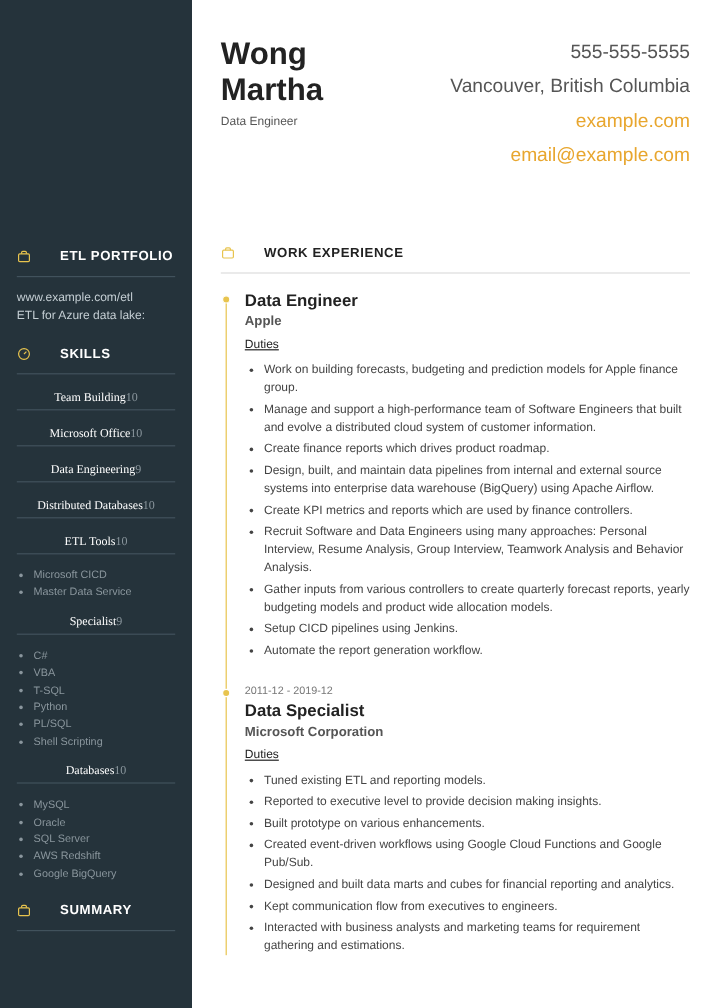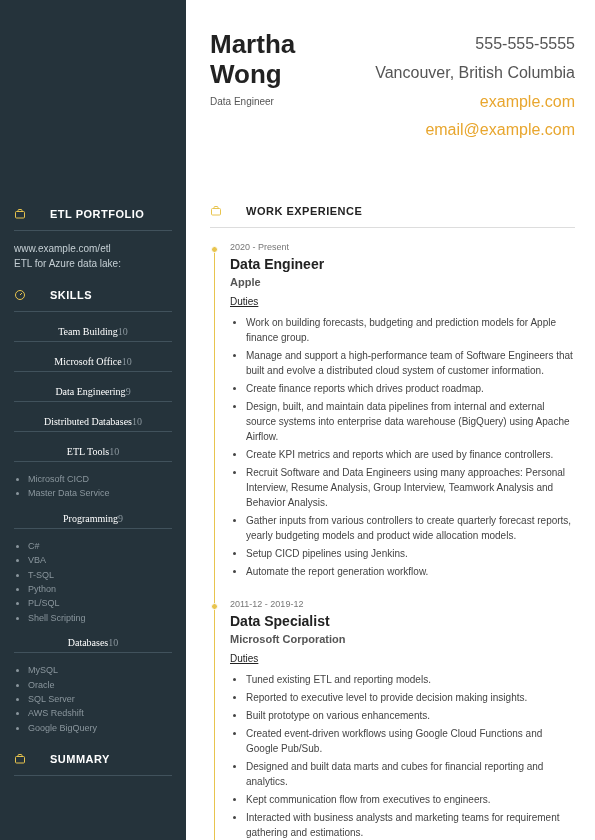--- a/index.html
+++ b/index.html
@@ -7,21 +7,21 @@
     font-family: -apple-system, BlinkMacSystemFont, "Segoe UI", Arial, sans-serif;
     width: 595px;
     height: 840px;
     display: flex;
     background: #fff;
     color: #222;
     font-size: 10px;
     overflow: hidden;
   }
   .sidebar {
-    width: 186px;
+    width: 160px;
     background: #25333b;
     color: #fff;
     padding: 0 14px 20px 14px;
     flex-shrink: 0;
   }
   .sidebar-spacer { height: 190px; }
   .main {
     flex: 1;
     padding: 30px 20px 20px 24px;
   }
@@ -188,21 +188,21 @@
       <span class="score">10</span>
     </div>
     <hr class="dashed">
     <ul class="sub-list">
           <li>Microsoft CICD</li>
           <li>Master Data Service</li>
         </ul>
       </div>
       <div>
     <div class="skill-row">
-      <span>Programming</span>
+      <span>Specialist</span>
       <span class="score">9</span>
     </div>
     <hr class="dashed">
     <ul class="sub-list">
           <li>C#</li>
           <li>VBA</li>
           <li>T-SQL</li>
           <li>Python</li>
           <li>PL/SQL</li>
           <li>Shell Scripting</li>
@@ -230,22 +230,22 @@
         <path d="M8 7V5a2 2 0 0 1 2-2h4a2 2 0 0 1 2 2v2"></path>
       </svg>
     <span>SUMMARY</span>
   </div>
   <hr>
 </div>
 
 <div class="main">
   <div class="header">
     <div>
+      <div class="name">Wong</div>
       <div class="name">Martha</div>
-      <div class="name">Wong</div>
       <div class="job-title">Data Engineer</div>
     </div>
     <div class="contact">
       <div>555-555-5555</div>
       <div>Vancouver, British Columbia</div>
       <div class="link">example.com</div>
       <div class="link">email@example.com</div>
     </div>
   </div>
 
@@ -253,21 +253,20 @@
     <svg class="icon-briefcase" width="12" height="12" viewBox="0 0 24 24" fill="none" stroke-width="2">
         <rect x="3" y="7" width="18" height="13" rx="2"></rect>
         <path d="M8 7V5a2 2 0 0 1 2-2h4a2 2 0 0 1 2 2v2"></path>
       </svg>
     <span>WORK EXPERIENCE</span>
   </div>
   <hr>
 
   <div class="timeline" id="timeline">
       <div class="job">
-    <div class="job-period">2020 - Present</div>
     <div class="job-role">Data Engineer</div>
     <div class="job-company">Apple</div>
     <div class="duties-label">Duties</div>
     <ul class="duties-list">
       <li>Work on building forecasts, budgeting and prediction models for Apple finance group.</li>
           <li>Manage and support a high-performance team of Software Engineers that built and evolve a distributed cloud system of customer information.</li>
           <li>Create finance reports which drives product roadmap.</li>
           <li>Design, built, and maintain data pipelines from internal and external source systems into enterprise data warehouse (BigQuery) using Apache Airflow.</li>
           <li>Create KPI metrics and reports which are used by finance controllers.</li>
           <li>Recruit Software and Data Engineers using many approaches: Personal Interview, Resume Analysis, Group Interview, Teamwork Analysis and Behavior Analysis.</li>

